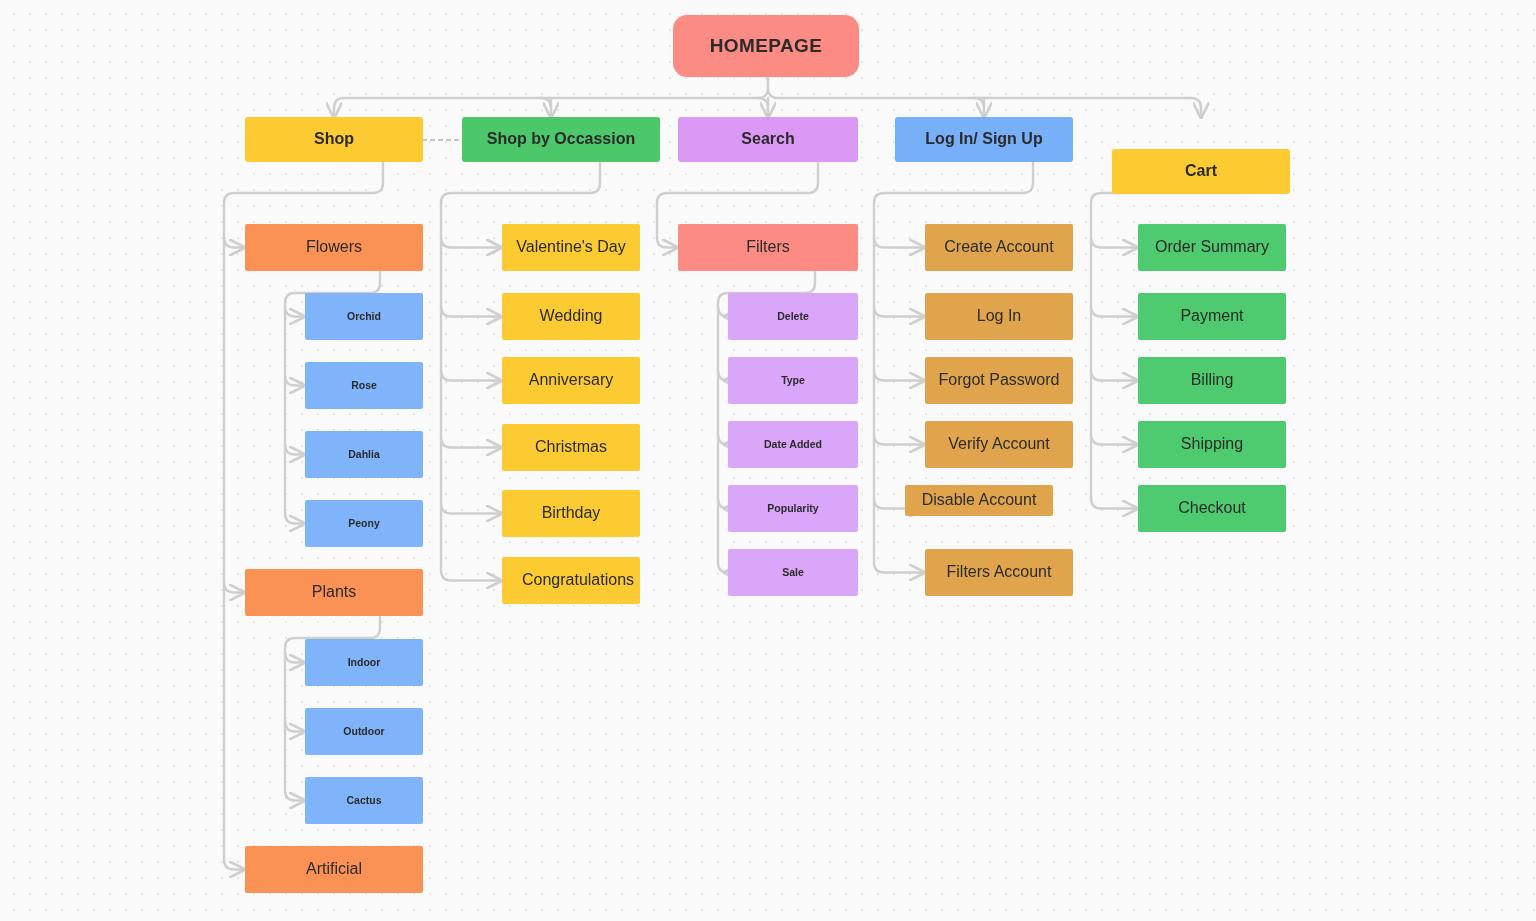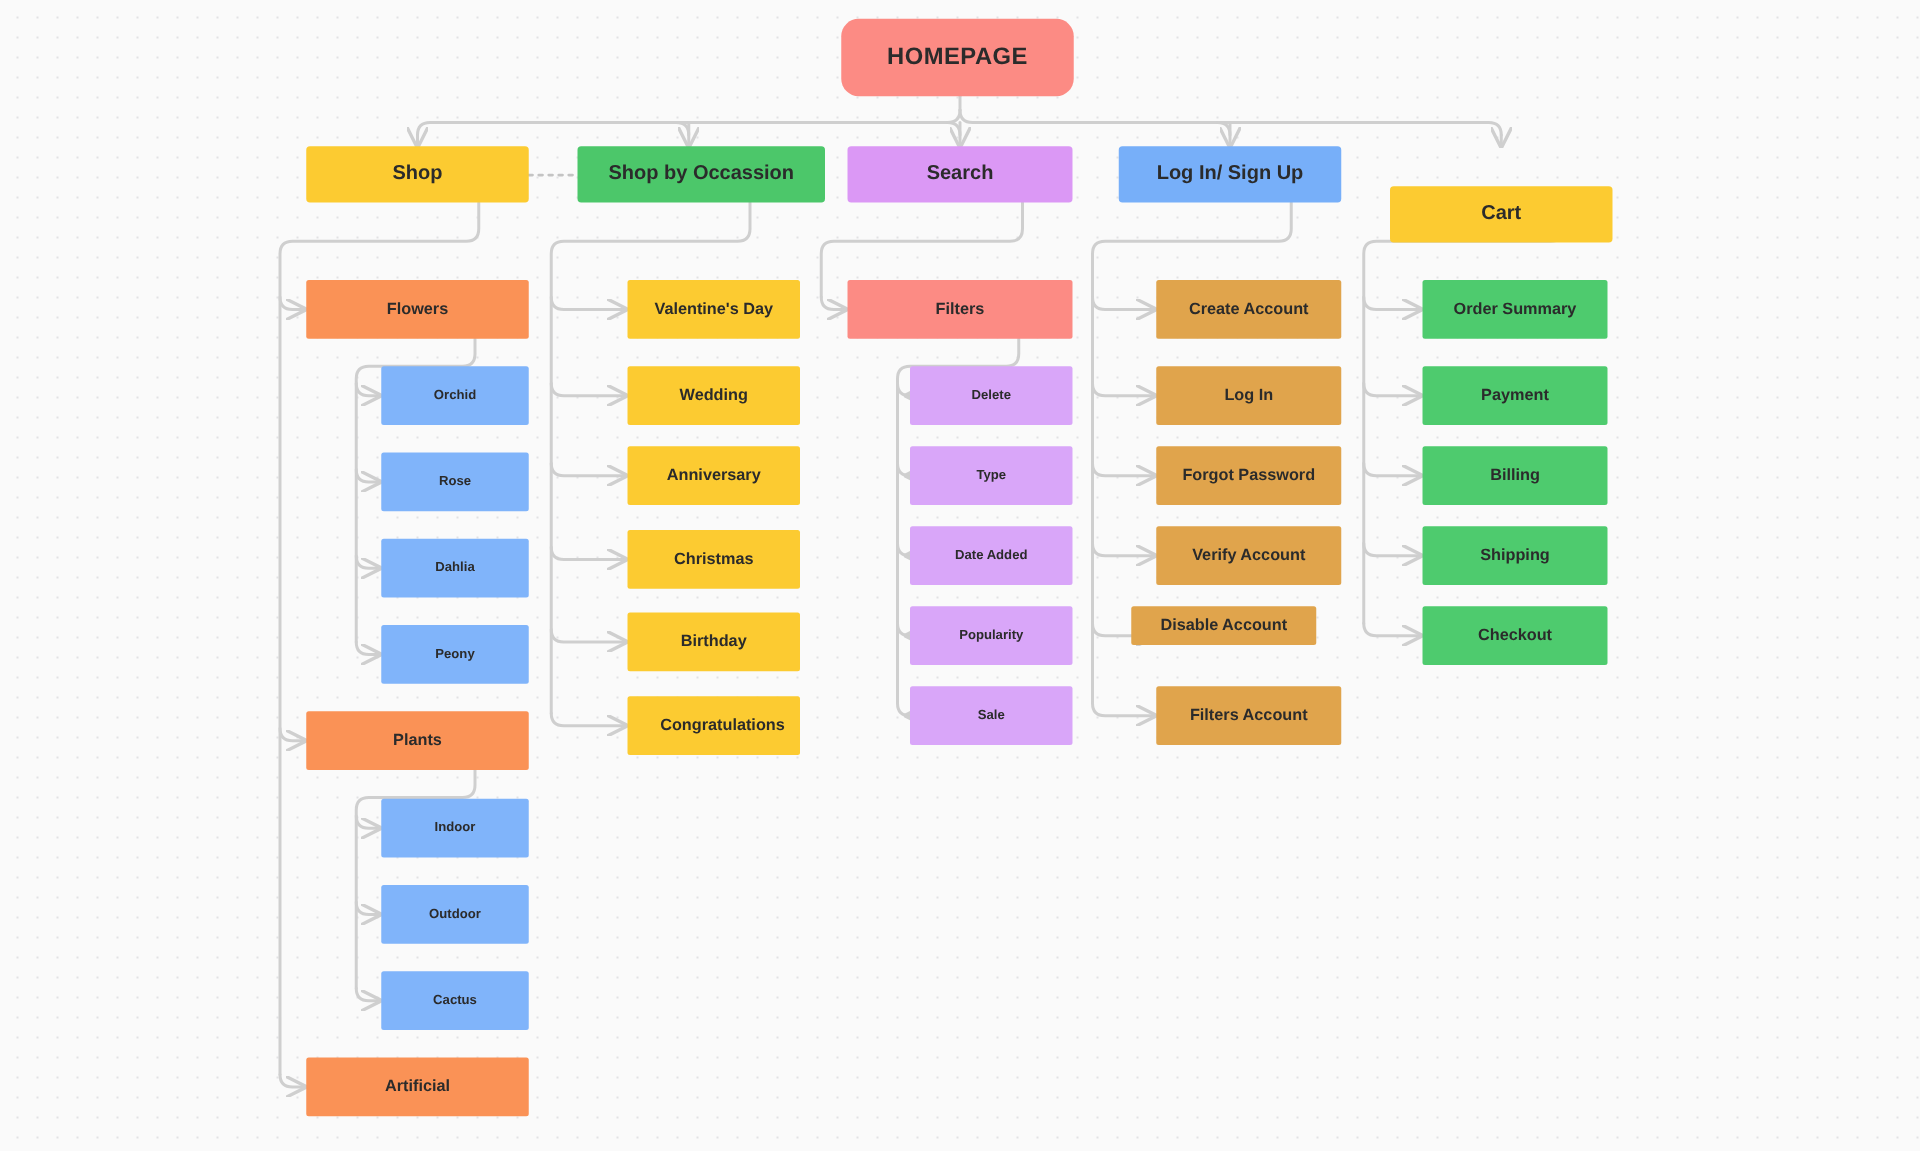--- a/index.html
+++ b/index.html
@@ -49,22 +49,22 @@
     font-weight: bold;
     letter-spacing: 0.4px;
   }
   .node.lvl2 {
     border-radius: 3px;
     font-size: 16px;
     font-weight: bold;
   }
   .node.lvl3 {
     border-radius: 2px;
-    font-size: 13px;
-    font-weight: bold;
+    font-size: 16px;
+    font-weight: normal;
   }
   .node.lvl4 {
     border-radius: 2px;
     font-size: 10.5px;
     font-weight: bold;
   }
 </style>
 </head>
 <body>
 

